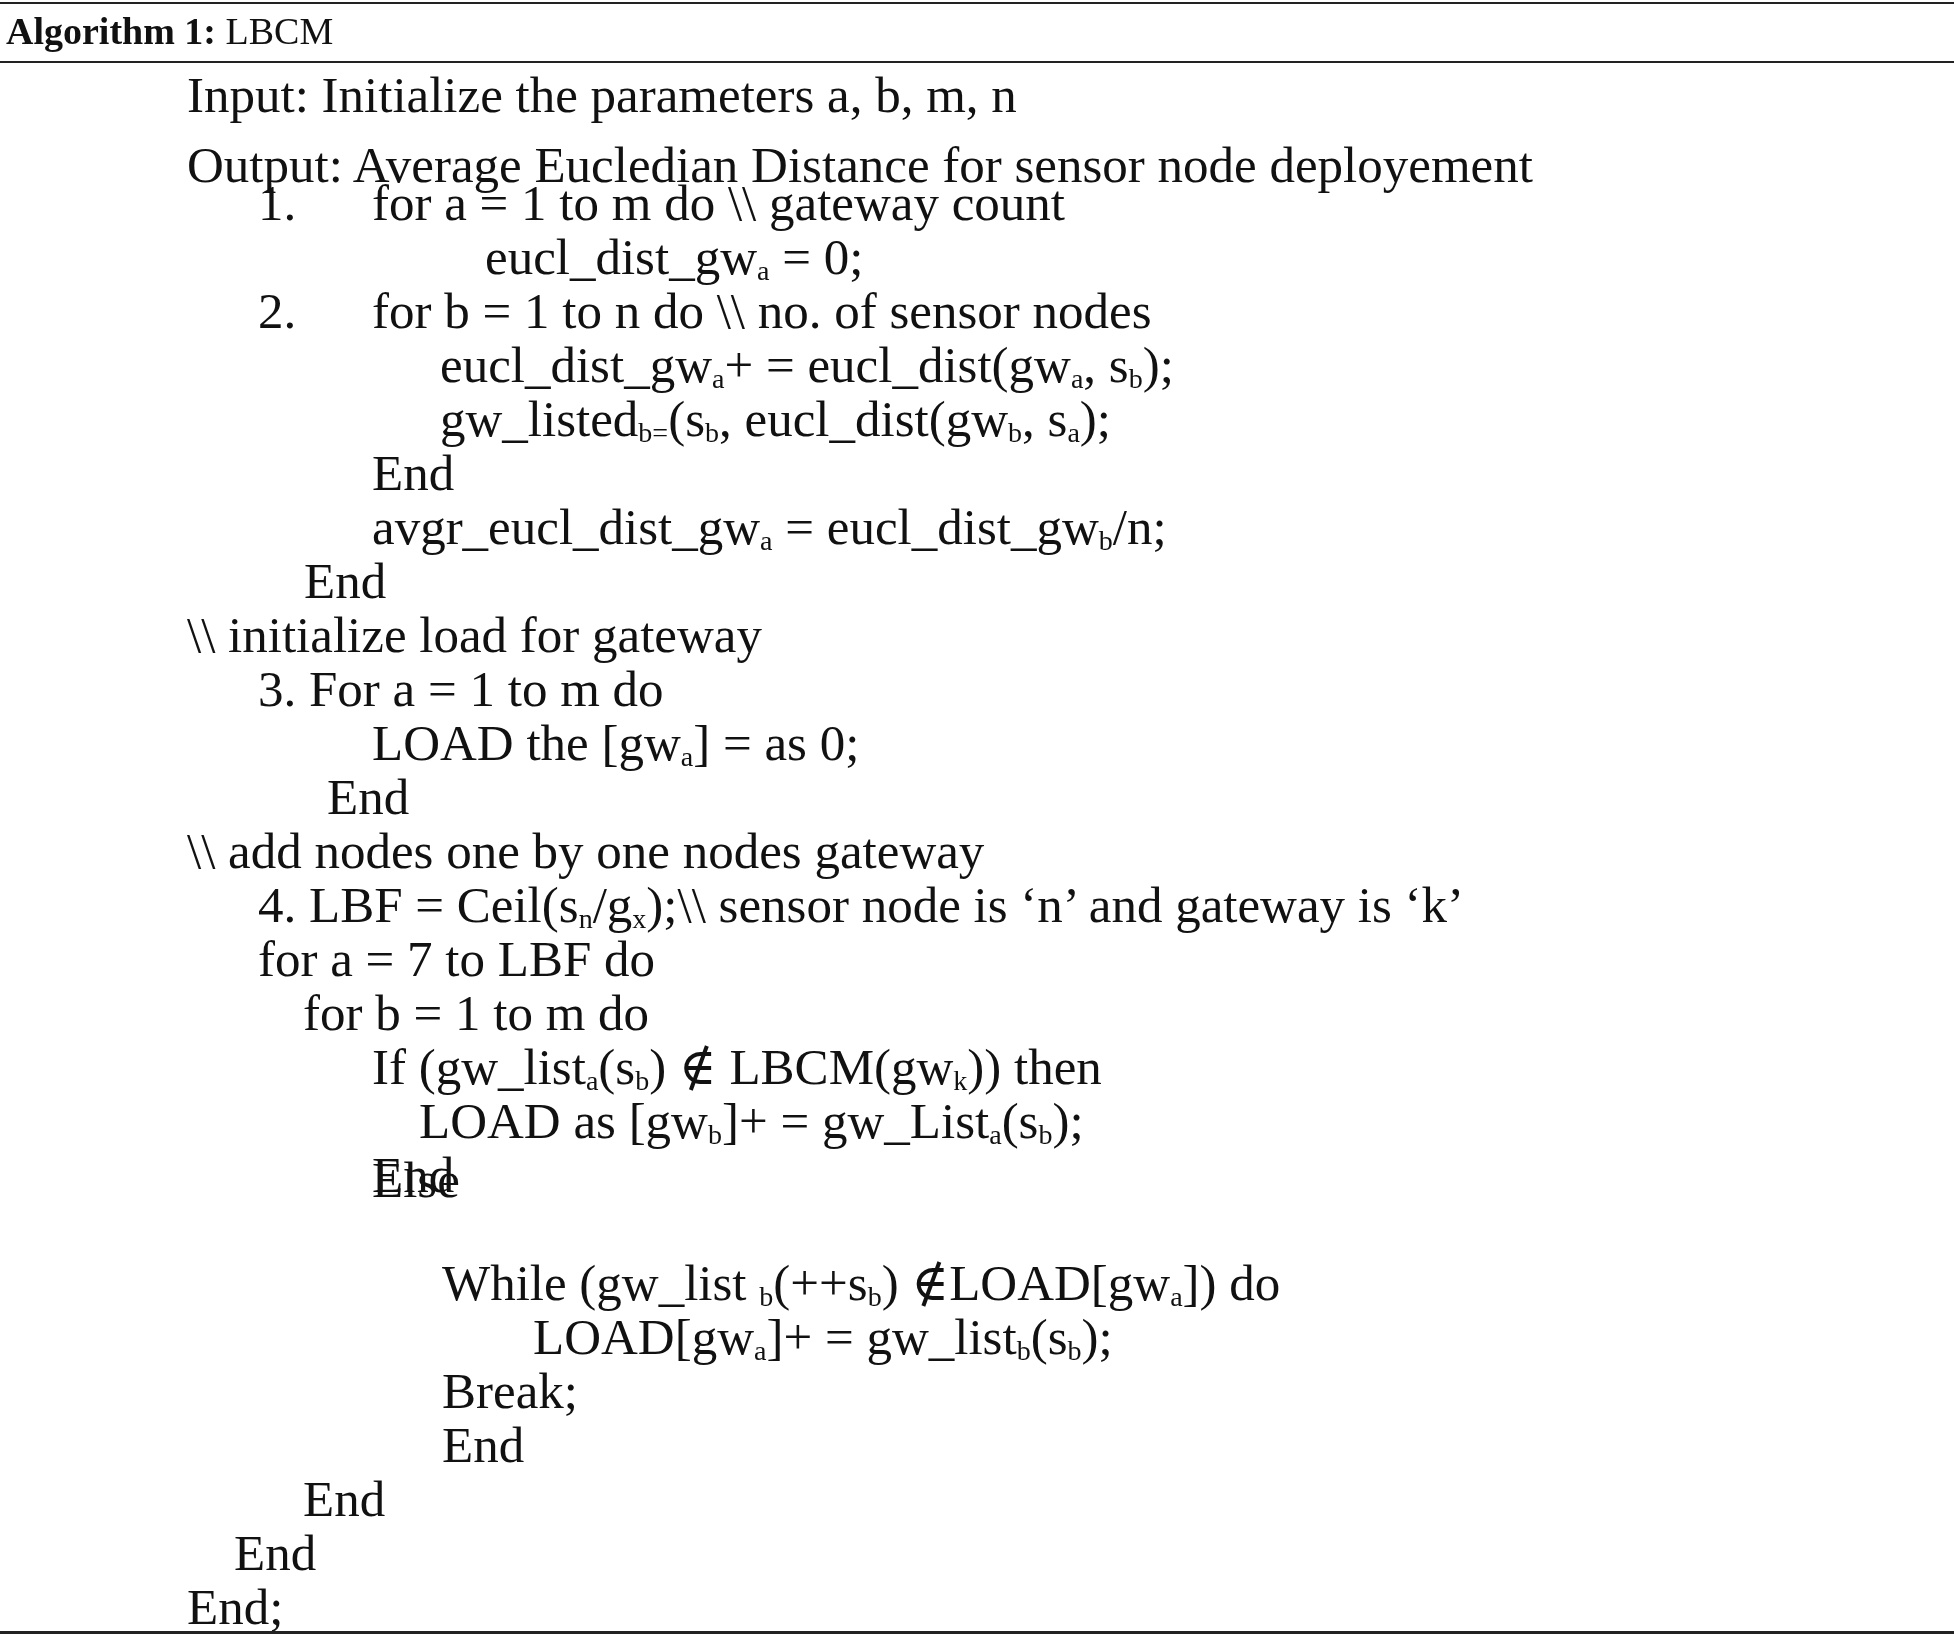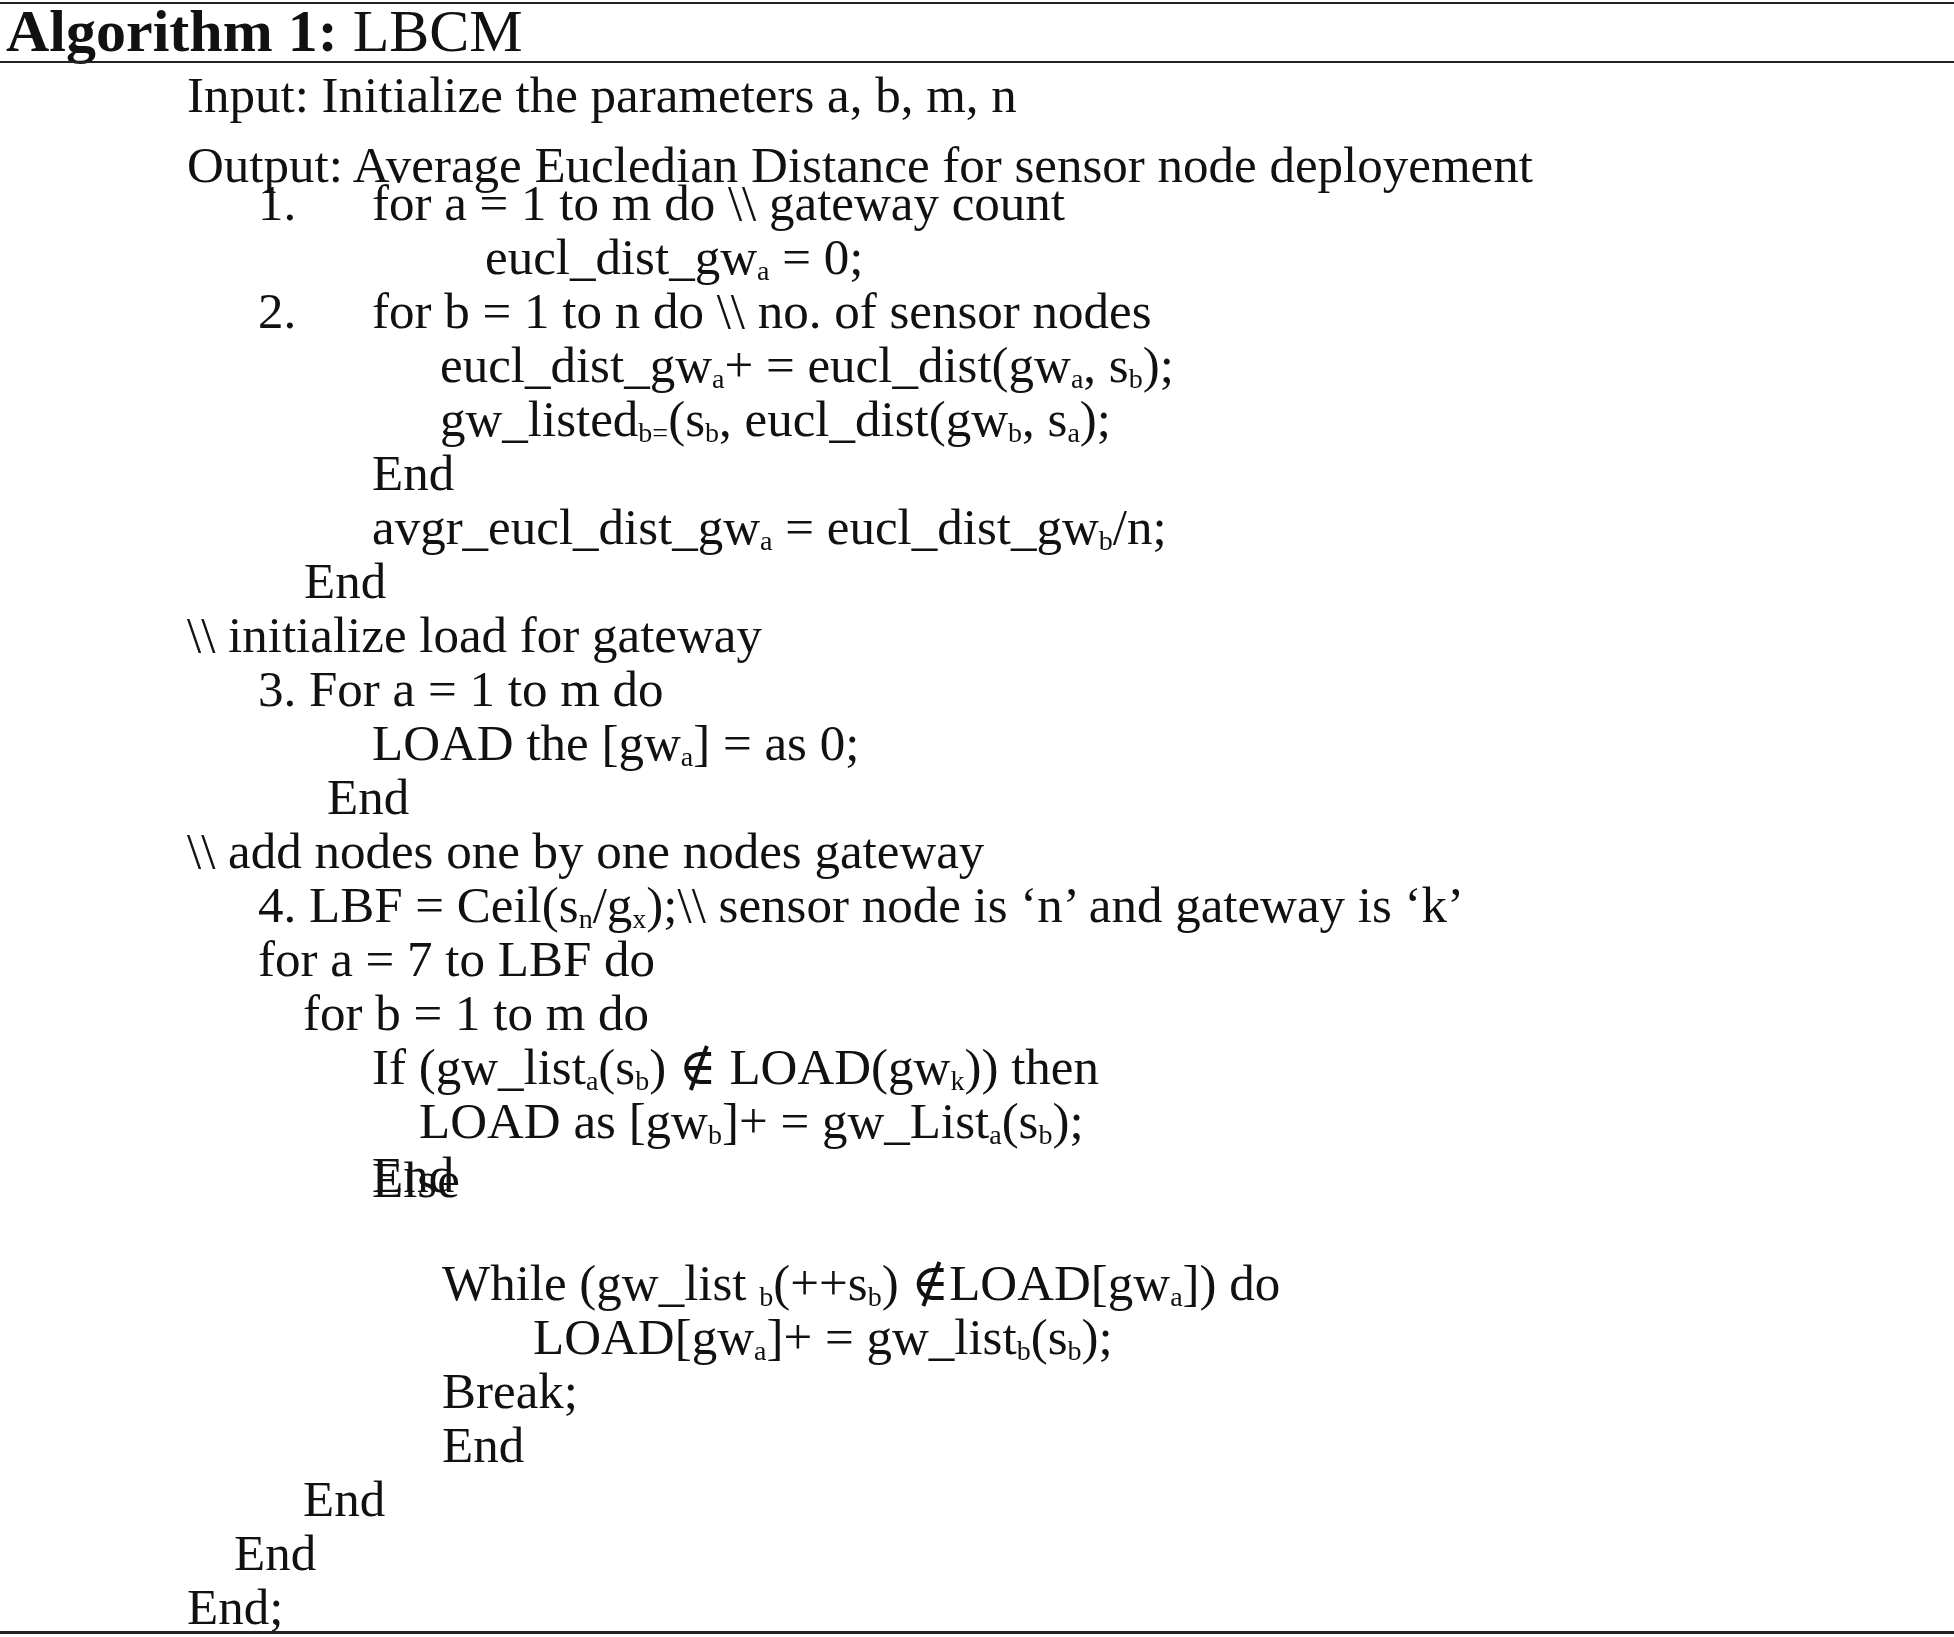--- a/index.html
+++ b/index.html
@@ -2,21 +2,21 @@
 <html><head>
 <meta charset="utf-8">
 <style>
   html, body { margin: 0; padding: 0; background: #ffffff; }
   body { width: 1954px; height: 1637px; position: relative; overflow: hidden;
          font-family: "Liberation Serif", "DejaVu Serif", serif; color: #111; }
   .rule { position: absolute; left: 0; width: 1954px; background: #222; }
   .rule.top { top: 2px; height: 2px; }
   .rule.mid { top: 61px; height: 2px; }
   .rule.bot { top: 1631px; height: 3px; }
-  .title { position: absolute; left: 6px; top: 2px; font-size: 60px; line-height: 58px; white-space: nowrap; }
+  .title { position: absolute; left: 6px; top: 2px; font-size: 38px; line-height: 58px; white-space: nowrap; }
   .title b { font-weight: bold; }
   .line { position: absolute; font-size: 51px; line-height: 54px; height: 54px; white-space: pre; }
   .line sub { font-size: 0.55em; vertical-align: -0.22em; line-height: 0; }
 </style>
 </head>
 <body>
 
 <div class="rule top"></div>
 <div class="title">
   <b>Algorithm 1:</b>
@@ -37,21 +37,21 @@
     <div class="line" style="left: 372px; top: 500px;"><span>avgr_eucl_dist_gw</span><sub>a</sub><span> = eucl_dist_gw</span><sub>b</sub><span>/n;</span></div>
     <div class="line" style="left: 304px; top: 554px;"><span>End</span></div>
     <div class="line" style="left: 187px; top: 608px;"><span>\\ initialize load for gateway</span></div>
     <div class="line" style="left: 258px; top: 662px;"><span>3. For a = 1 to m do</span></div>
     <div class="line" style="left: 372px; top: 716px;"><span>LOAD the [gw</span><sub>a</sub><span>] = as 0;</span></div>
     <div class="line" style="left: 327px; top: 770px;"><span>End</span></div>
     <div class="line" style="left: 187px; top: 824px;"><span>\\ add nodes one by one nodes gateway</span></div>
     <div class="line" style="left: 258px; top: 878px;"><span>4. LBF = Ceil(s</span><sub>n</sub><span>/g</span><sub>x</sub><span>);\\ sensor node is ‘n’ and gateway is ‘k’</span></div>
     <div class="line" style="left: 258px; top: 932px;"><span>for a = 7 to LBF do</span></div>
     <div class="line" style="left: 303px; top: 986px;"><span>for b = 1 to m do</span></div>
-    <div class="line" style="left: 372px; top: 1040px;"><span>If (gw_list</span><sub>a</sub><span>(s</span><sub>b</sub><span>) ∉ LOAD(gw</span><sub>k</sub><span>)) then</span></div>
+    <div class="line" style="left: 372px; top: 1040px;"><span>If (gw_list</span><sub>a</sub><span>(s</span><sub>b</sub><span>) ∉ LBCM(gw</span><sub>k</sub><span>)) then</span></div>
     <div class="line" style="left: 419px; top: 1094px;"><span>LOAD as [gw</span><sub>b</sub><span>]+ = gw_List</span><sub>a</sub><span>(s</span><sub>b</sub><span>);</span></div>
     <div class="line" style="left: 372px; top: 1148px;"><span>End</span></div>
     <div class="line" style="left: 372px; top: 1136px; margin-top: 17px;"><span>Else</span></div>
     <div class="line" style="left: 442px; top: 1256px;"><span>While (gw_list </span><sub>b</sub><span>(++s</span><sub>b</sub><span>) ∉LOAD[gw</span><sub>a</sub><span>]) do</span></div>
     <div class="line" style="left: 533px; top: 1310px;"><span>LOAD[gw</span><sub>a</sub><span>]+ = gw_list</span><sub>b</sub><span>(s</span><sub>b</sub><span>);</span></div>
     <div class="line" style="left: 442px; top: 1364px;"><span>Break;</span></div>
     <div class="line" style="left: 442px; top: 1418px;"><span>End</span></div>
     <div class="line" style="left: 303px; top: 1472px;"><span>End</span></div>
     <div class="line" style="left: 234px; top: 1526px;"><span>End</span></div>
     <div class="line" style="left: 187px; top: 1580px;"><span>End;</span></div>

